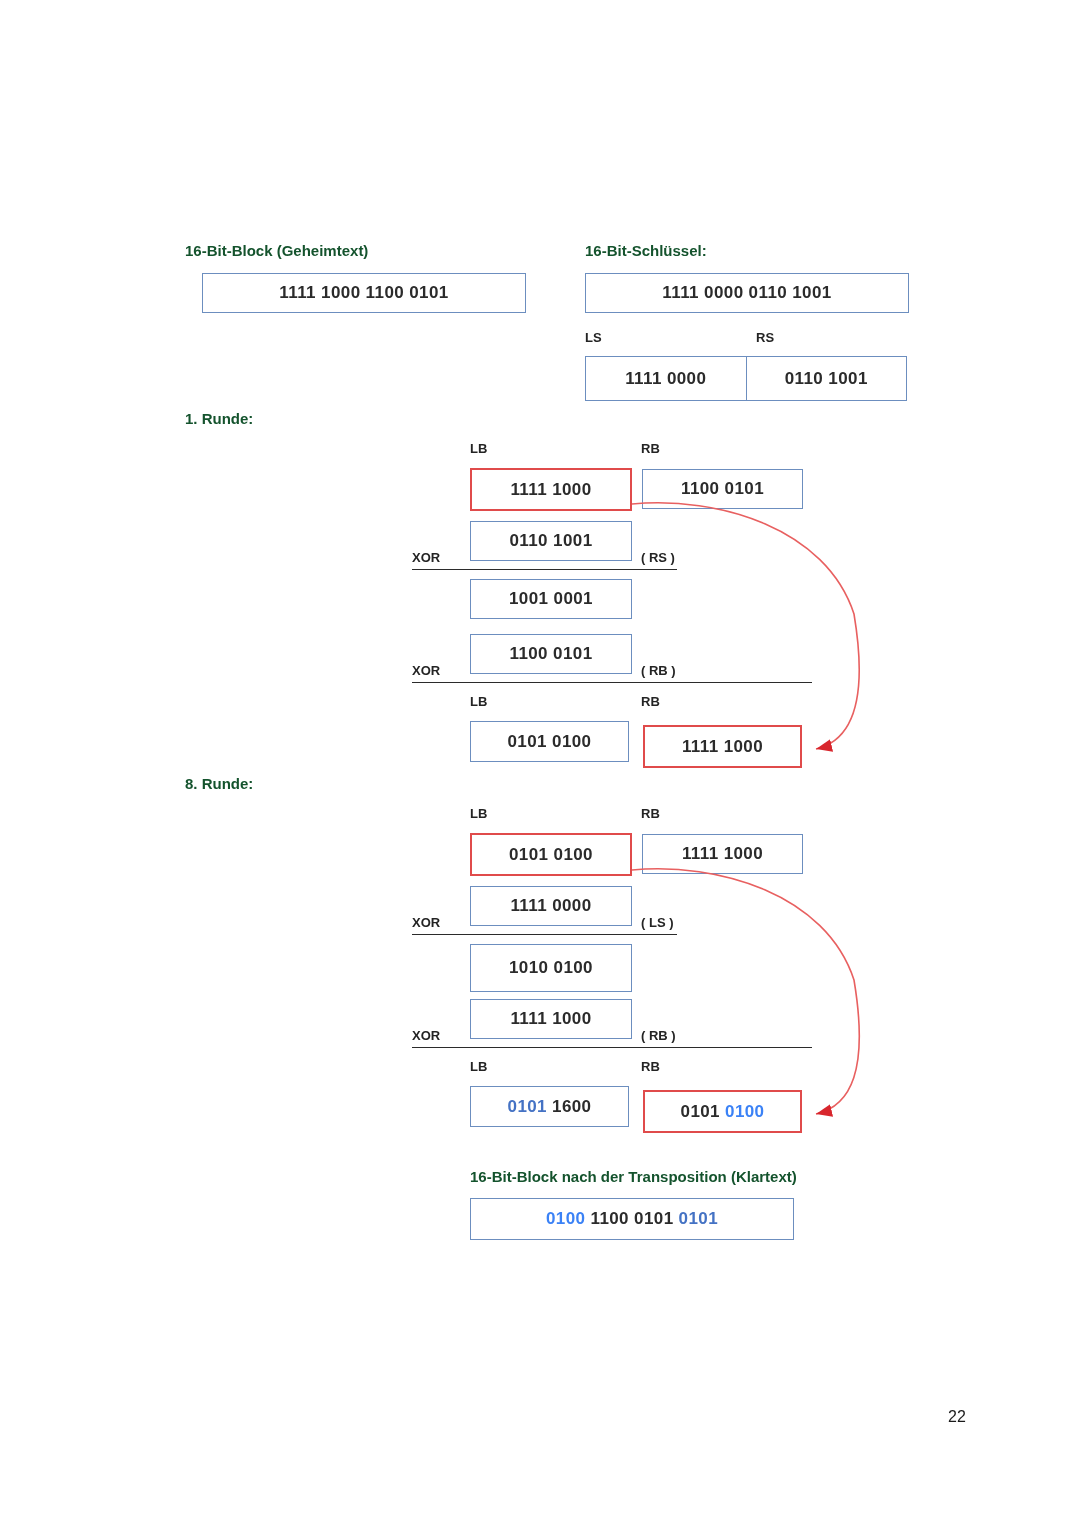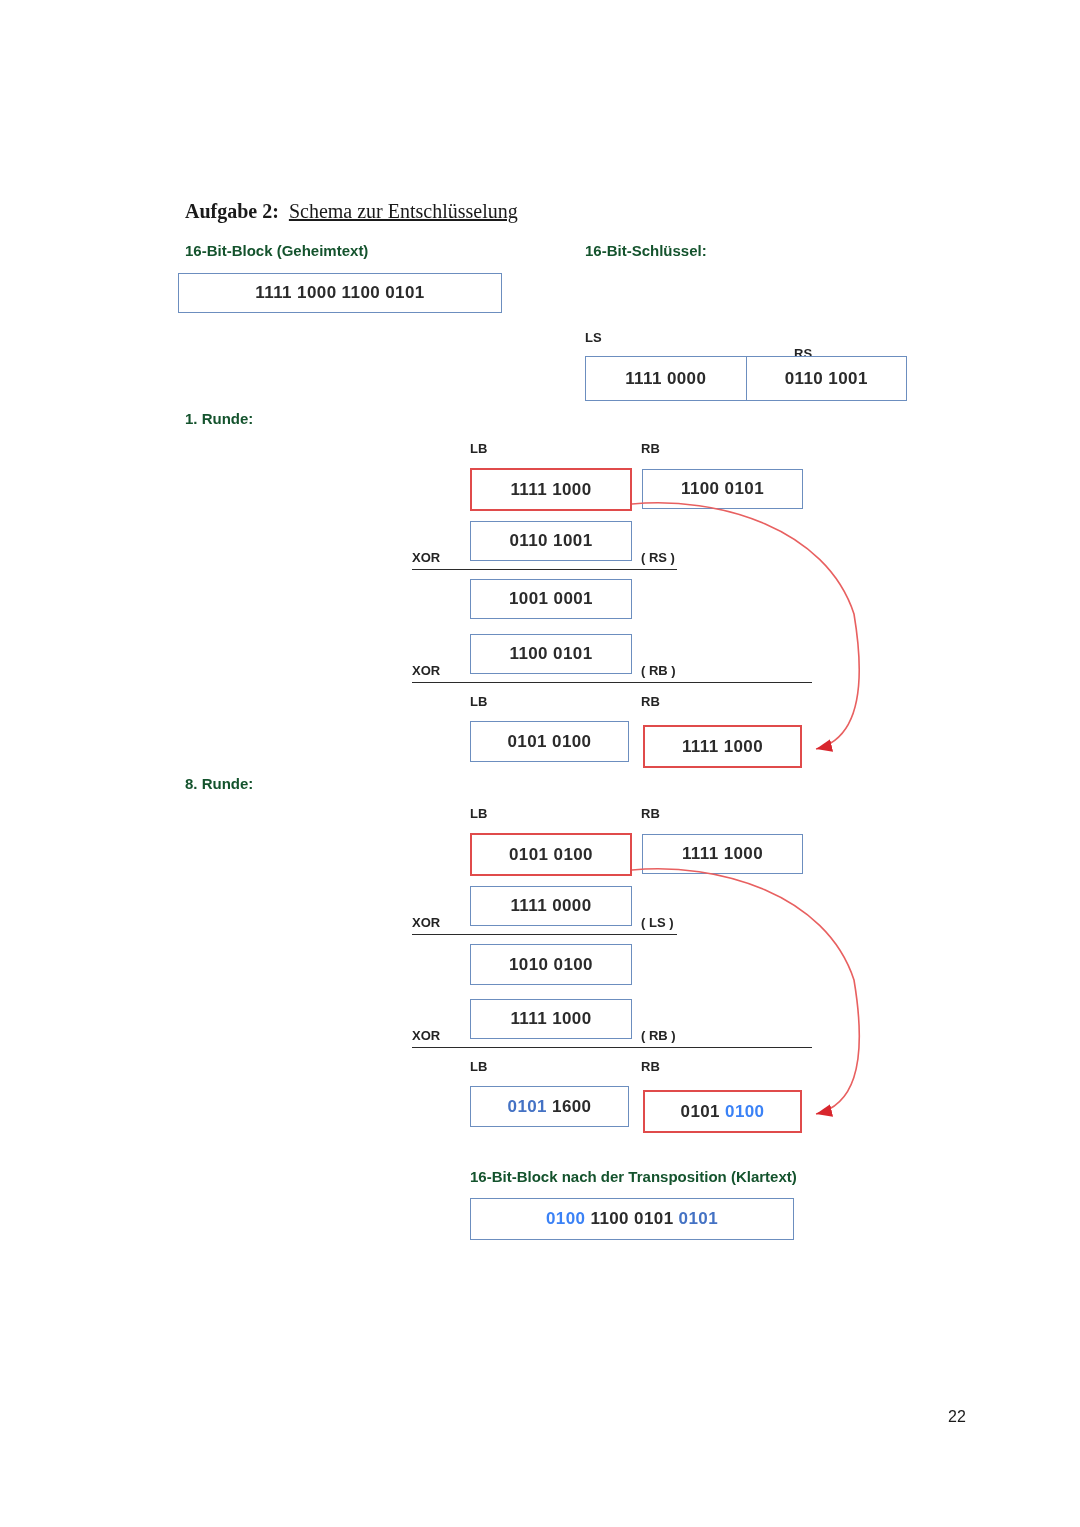--- a/index.html
+++ b/index.html
@@ -31,32 +31,32 @@
   .red-txt{color:#3b82f6;}
   .gap-r{margin-right:.30em;}
   .pagenum{font-size:16px;color:#1a1a1a;margin-left:20px;}
   svg.overlay{position:absolute;left:0;top:0;pointer-events:none;}
 </style>
 </head>
 <body>
 
 <div class="page">
 
-  <div class="abs title" style="left:185px;top:200px;">
-    <span class="prefix">Aufgabe 2:</span><span class="heading">Schema zur Entschlüsselung</span>
-  </div>
 
   <div class="abs lbl" style="left:185px;top:242px;">16-Bit-Block (Geheimtext)</div>
-  <div class="abs box" style="left:178px;top:273px;width:324px;height:40px;">
+  <div class="abs box" style="left:202px;top:273px;width:324px;height:40px;">
     <span>1111 1000 1100 0101</span>
   </div>
 
   <div class="abs lbl" style="left:585px;top:242px;">16-Bit-Schlüssel:</div>
+  <div class="abs box" style="left:585px;top:273px;width:324px;height:40px;">
+    <span>1111 0000 0110 1001</span>
+  </div>
   <div class="abs tag" style="left:585px;top:330px;">LS</div>
-  <div class="abs tag" style="left:794px;top:330px;margin-top:16px;">RS</div>
+  <div class="abs tag" style="left:756px;top:330px;">RS</div>
   <div class="abs splitbox" style="left:585px;top:356px;width:322px;height:45px;">
     <div class="cell">1111 0000</div>
     <div class="cell">0110 1001</div>
   </div>
 
   <div class="abs lbl" style="left:185px;top:410px;">1. Runde:</div>
 
   <div class="abs tag" style="left:470px;top:441px;">LB</div>
   <div class="abs tag" style="left:641px;top:441px;">RB</div>
 
@@ -107,21 +107,21 @@
     <span>1111 1000</span>
   </div>
 
   <div class="abs box" style="left:470px;top:886px;width:162px;height:40px;">
     <span>1111 0000</span>
   </div>
   <div class="abs tag" style="left:412px;top:915px;">XOR</div>
   <div class="abs tag" style="left:641px;top:915px;">( LS )</div>
   <div class="abs xline" style="left:412px;top:934px;width:265px;"></div>
 
-  <div class="abs box" style="left:470px;top:944px;width:162px;height:41px;">
+  <div class="abs box" style="left:470px;top:944px;width:162px;height:48px;">
     <span>1010 0100</span>
   </div>
 
   <div class="abs box" style="left:470px;top:999px;width:162px;height:40px;">
     <span>1111 1000</span>
   </div>
   <div class="abs tag" style="left:412px;top:1028px;">XOR</div>
   <div class="abs tag" style="left:641px;top:1028px;">( RB )</div>
   <div class="abs xline" style="left:412px;top:1047px;width:400px;"></div>
 

